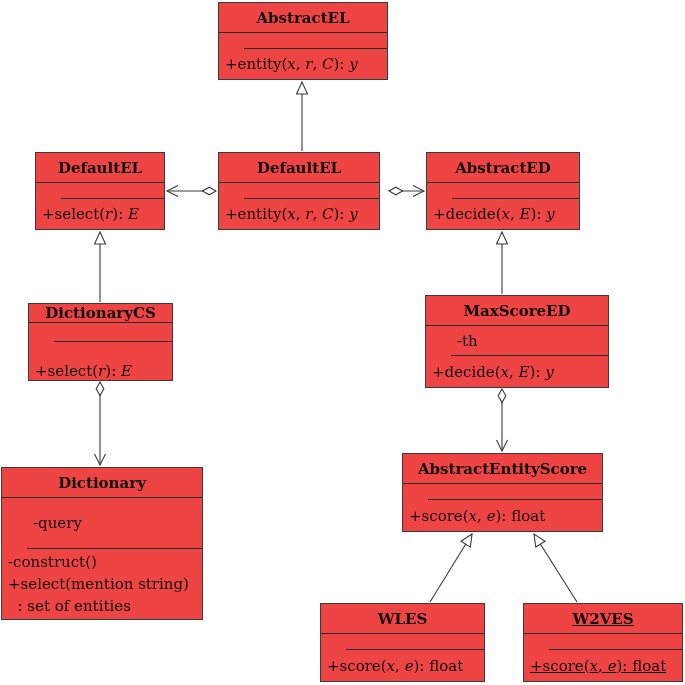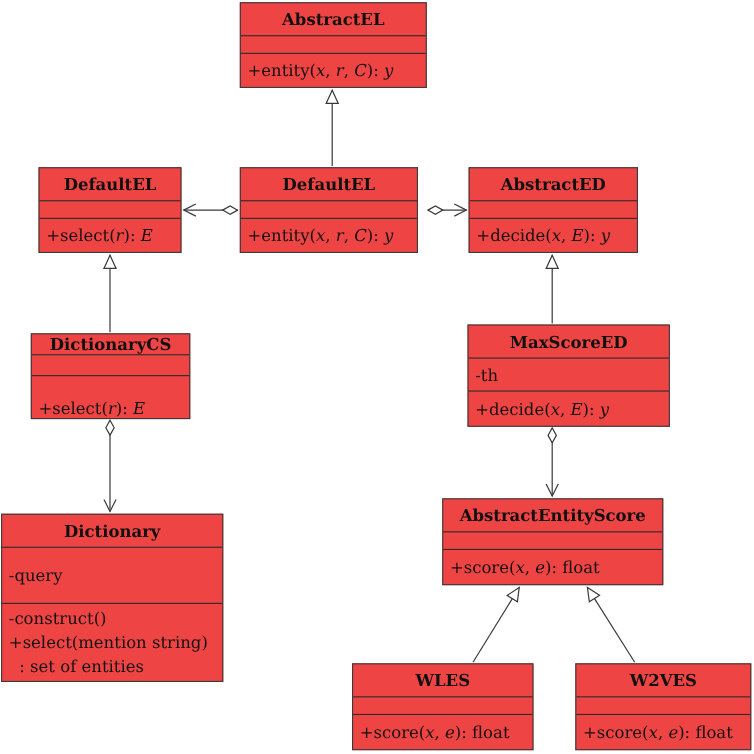--- a/index.html
+++ b/index.html
@@ -26,20 +26,21 @@
     font-size:15px;
     text-align:center;
     display:flex;align-items:center;justify-content:center;
     color:#111;
   }
   .uml-attrs{
     box-sizing:border-box;
     border-bottom:1px solid #2B2B2B;
     display:flex;flex-direction:column;justify-content:center;
     padding:0 6px;
+    margin-left:25px;
   }
   .uml-methods{
     box-sizing:border-box;
     flex:1;
     display:flex;flex-direction:column;justify-content:center;
     padding:0 6px;
   }
   .uml-line{
     font-size:15px;
     line-height:22px;
@@ -149,21 +150,21 @@
   </div>
 
   <div class="uml-box" style="left:320px;top:603px;width:165px;height:79px;">
     <div class="uml-title">WLES</div>
     <div class="uml-attrs" style="height:16px;"></div>
     <div class="uml-methods">
         <div class="uml-line">+score(<i>x</i>, <i>e</i>): float</div>
       </div>
   </div>
 
-  <div class="uml-box" style="left:523px;top:603px;width:160px;height:79px;">
+  <div class="uml-box" style="left:523px;top:603px;width:160px;height:79px;text-decoration:underline;">
     <div class="uml-title">W2VES</div>
     <div class="uml-attrs" style="height:16px;"></div>
     <div class="uml-methods">
         <div class="uml-line">+score(<i>x</i>, <i>e</i>): float</div>
       </div>
   </div>
 
 </div>
 
 </body></html>

